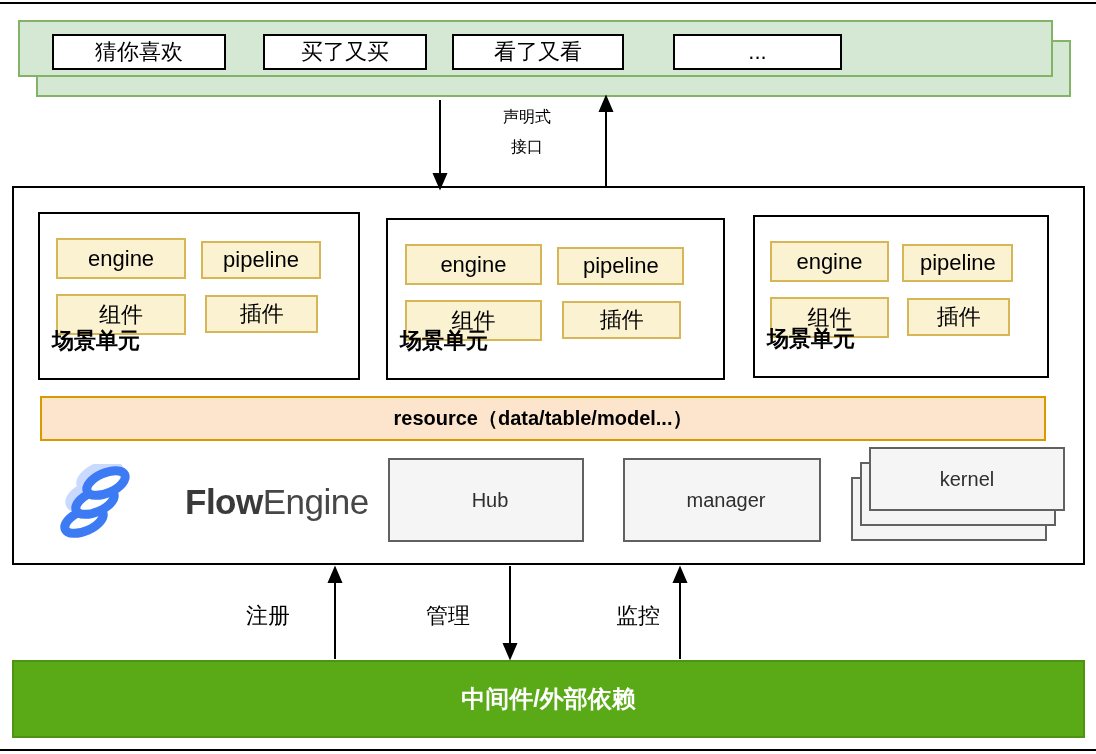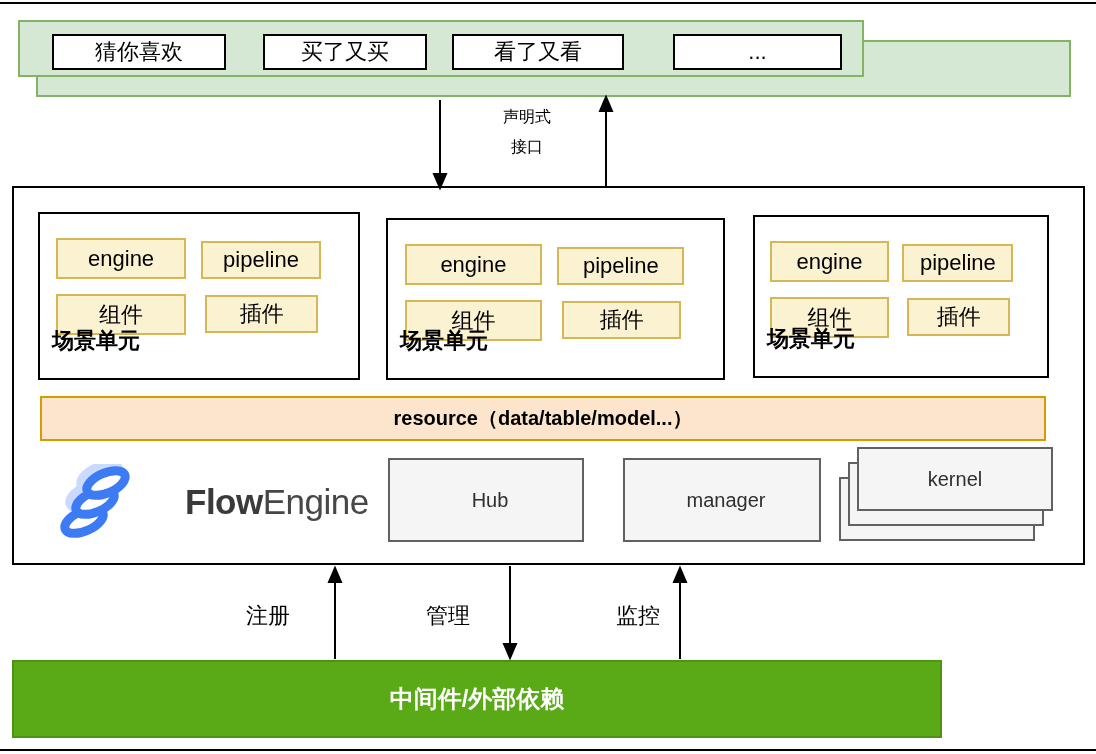--- a/index.html
+++ b/index.html
@@ -7,21 +7,21 @@
   body { font-family:"Liberation Sans","DejaVu Sans",sans-serif; }
   .page { position:relative; width:1096px; height:754px; background:#fff; overflow:hidden; }
 
   .frame-line { position:absolute; left:0; width:1096px; height:2px; background:#000; }
   .frame-line.top { top:2px; }
   .frame-line.bottom { top:749px; }
 
   
   .banner-back { position:absolute; left:36px; top:40px; width:1035px; height:57px;
                  background:#D5E8D4; border:2px solid #82B366; }
-  .banner { position:absolute; left:18px; top:20px; width:846px; height:57px;
+  .banner { position:absolute; left:18px; top:20px; width:1035px; height:57px;
             background:#D5E8D4; border:2px solid #82B366; }
   .biz-box { position:absolute; top:12px; height:36px; background:#fff; border:2px solid #000;
              display:flex; align-items:center; justify-content:center; font-size:22px; color:#000; }
   .biz-box.b1 { left:32px;  width:174px; }
   .biz-box.b2 { left:243px; width:164px; }
   .biz-box.b3 { left:432px; width:172px; }
   .biz-box.b4 { left:653px; width:169px; }
   .biz-label { position:absolute; right:30px; top:0; height:100%; display:flex; align-items:center;
                font-size:24px; color:#000; }
 
@@ -52,34 +52,34 @@
   
   .logo { position:absolute; left:40px; top:276px; display:flex; align-items:center; }
   .logo-text { font-size:35px; letter-spacing:-0.5px; margin-left:14px; color:#3A3A3A; }
   .logo-text .bold { font-weight:700;margin-left:33px; }
   .logo-text .light { font-weight:400; color:#474747; }
 
   .gray-box { position:absolute; background:#F5F5F5; border:2px solid #616161;
               display:flex; align-items:center; justify-content:center; font-size:20px; color:#2F2F2F;padding-left:8px; }
   .gray-box.hub { left:374px; top:270px; width:196px; height:84px; }
   .gray-box.manager { left:609px; top:270px; width:198px; height:84px; }
-  .k { position:absolute; width:196px; height:64px; background:#F5F5F5; border:2px solid #616161; }
+  .k { position:absolute; width:196px; height:64px; background:#F5F5F5; border:2px solid #616161;margin-left:12px; }
   .k.l3 { left:825px; top:289px; }
   .k.l2 { left:834px; top:274px; }
   .k.l1 { left:843px; top:259px; display:flex; align-items:center; justify-content:center;
           font-size:20px; color:#2F2F2F; }
 
   
   .conn-label { position:absolute; top:601px; width:84px; text-align:center; font-size:22px; color:#000; }
   .conn-label.reg { left:226px; }
   .conn-label.man { left:406px; }
   .conn-label.mon { left:596px; }
 
   
-  .infra-bar { position:absolute; left:12px; top:660px; width:930px; height:78px;
+  .infra-bar { position:absolute; left:12px; top:660px; width:1073px; height:78px;
                background:#5AAA17; border:2px solid #4D9412;
                display:flex; align-items:center; justify-content:center; }
   .infra-bar span { font-size:24px; font-weight:700; color:#fff; }
 
   .arrows { position:absolute; left:0; top:0; width:1096px; height:754px; pointer-events:none; }
 </style>
 </head>
 <body>
 
 <div class="page">

